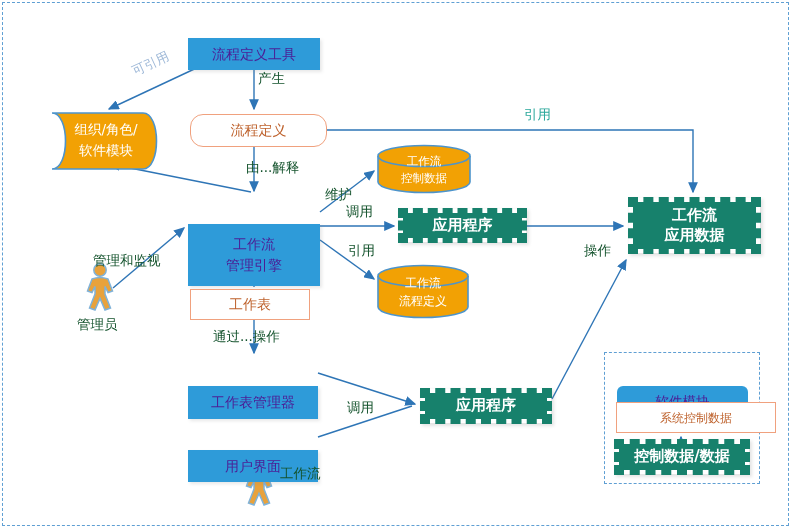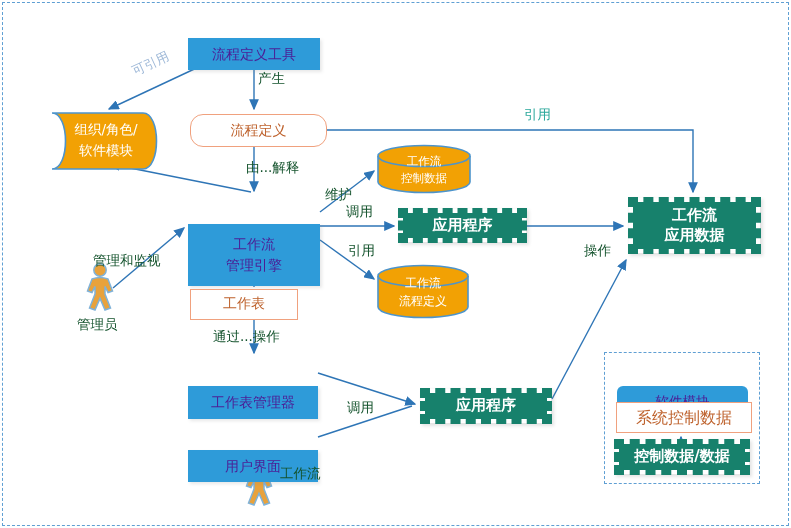--- a/index.html
+++ b/index.html
@@ -119,21 +119,21 @@
     <span>应用程序</span>
   </div>
 
   <div class="node stamp" style="left:628px;top:197px;width:133px;height:57px;">
     <div>
       <span>工作流</span><br>
       <span>应用数据</span>
     </div>
   </div>
 
-  <div class="node data-box" style="left:190px;top:289px;width:108px;height:31px;font-family:Liberation Mono, monospace;">
+  <div class="node data-box" style="left:190px;top:289px;width:120px;height:31px;">
     <span>工作表</span>
   </div>
 
   <div class="node blue" style="left:188px;top:358px;width:130px;height:33px;">
     <span>工作表管理器</span>
   </div>
 
   <div class="node blue" style="left:188px;top:422px;width:130px;height:32px;">
     <span>用户界面</span>
   </div>
@@ -154,21 +154,21 @@
   <div class="lbl" style="left:213px;top:328px;">通过...操作</div>
   <div class="lbl" style="left:347px;top:399px;">调用</div>
 
   <div class="lbl" style="left:77px;top:316px;">管理员</div>
   <div class="lbl" style="left:280px;top:465px;">工作流</div>
 
   <div class="legend-frame"></div>
   <div class="node blue" style="left:617px;top:358px;width:131px;height:30px;font-size:13.5px;box-shadow:none;border-radius:6px;">
     <span>软件模块</span>
   </div>
-  <div class="node data-box" style="left:616px;top:402px;width:136px;height:31px;font-size:16px;">
+  <div class="node data-box" style="left:616px;top:402px;width:160px;height:31px;font-size:12px;">
     <span>系统控制数据</span>
   </div>
   <div class="node stamp" style="left:614px;top:439px;width:136px;height:36px;">
     <span>控制数据/数据</span>
   </div>
 
   <div class="page-border"></div>
 </div>
 
 </body></html>

